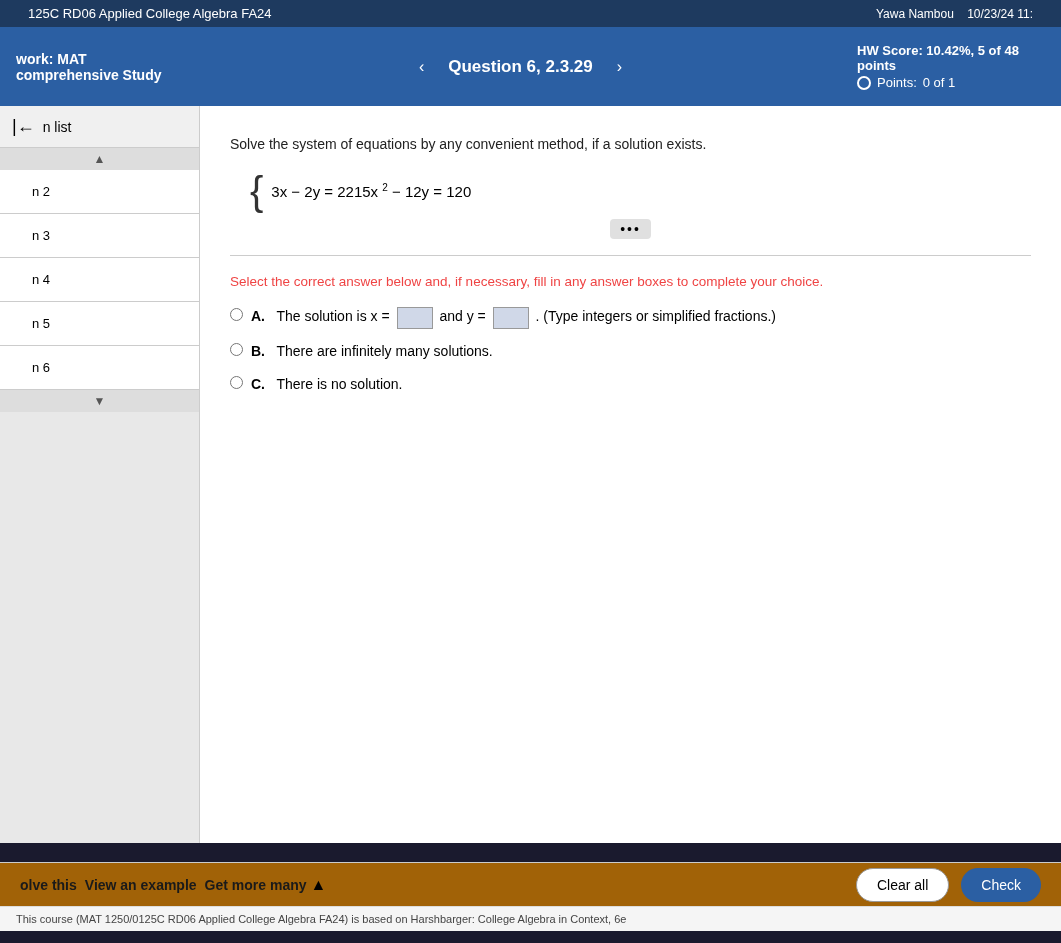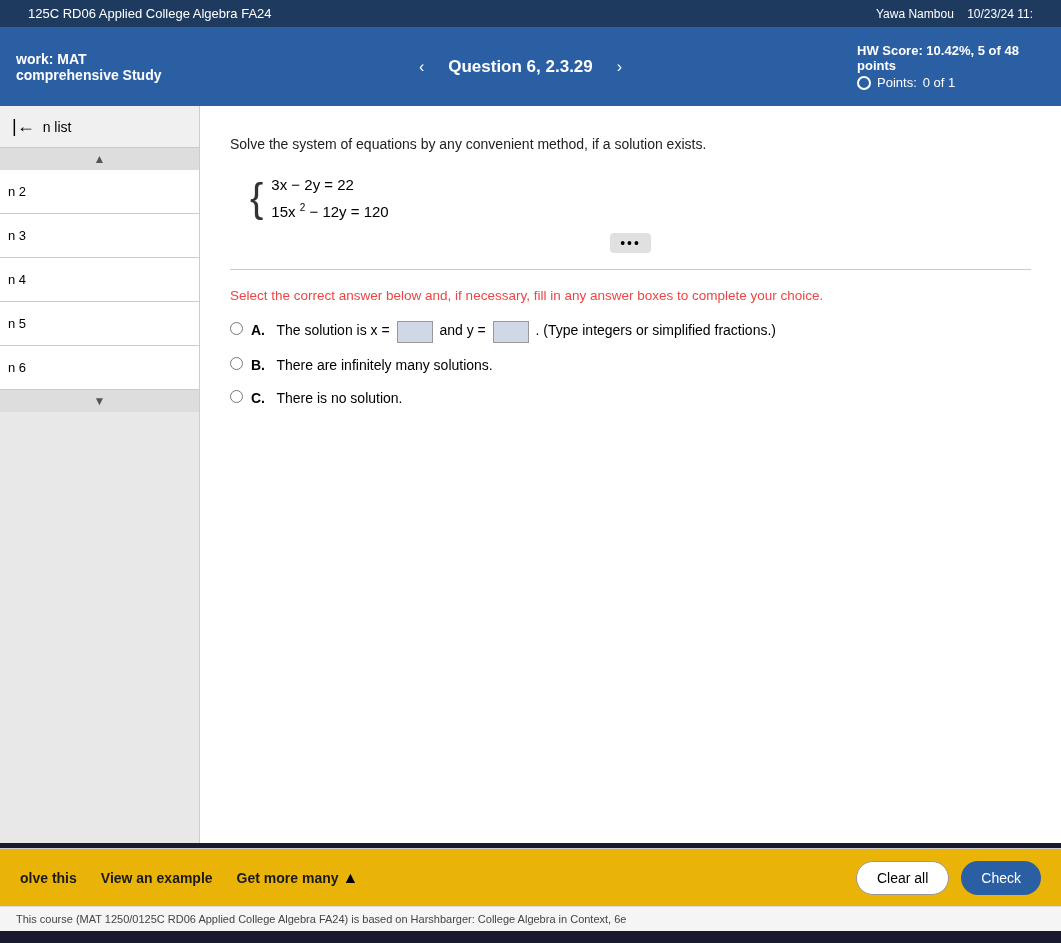--- a/index.html
+++ b/index.html
@@ -107,21 +107,21 @@
     }
     .sidebar-scroll-up, .sidebar-scroll-down {
       text-align: center;
       padding: 4px;
       cursor: pointer;
       font-size: 12px;
       color: #555;
       background: #ddd;
     }
     .sidebar-item {
-      padding: 14px 8px;
+      padding: 14px 32px;
       font-size: 13px;
       border-bottom: 1px solid #ccc;
       cursor: pointer;
       background: white;
     }
 
     
     .question-area {
       flex: 1;
       background: white;
@@ -146,21 +146,21 @@
       align-items: center;
       gap: 8px;
     }
     .brace {
       font-size: 40px;
       color: #333;
       line-height: 1;
     }
     .equations {
       display: flex;
-      flex-direction: column;
+      flex-direction: row;
     }
     .equation-line {
       font-size: 15px;
     }
 
     .divider {
       border: none;
       border-top: 1px solid #ccc;
       margin: 16px 0;
     }
@@ -210,25 +210,25 @@
       vertical-align: middle;
       margin: 0 3px;
     }
 
     
     .bottom-bar {
       position: absolute;
       bottom: 36px;
       left: 0;
       right: 0;
-      background: #eab308;
-      padding: 12px 20px;
-      display: flex;
-      align-items: center;
-      gap: 24px;
+      background: #a16207;
+      padding: 5px 20px;
+      display: flex;
+      align-items: center;
+      gap: 8px;
       border-top: 1px solid #ccc;
     }
     .bottom-link {
       font-size: 14px;
       font-weight: bold;
       color: #1a1a1a;
       cursor: pointer;
       text-decoration: none;
     }
     .get-more-help {

